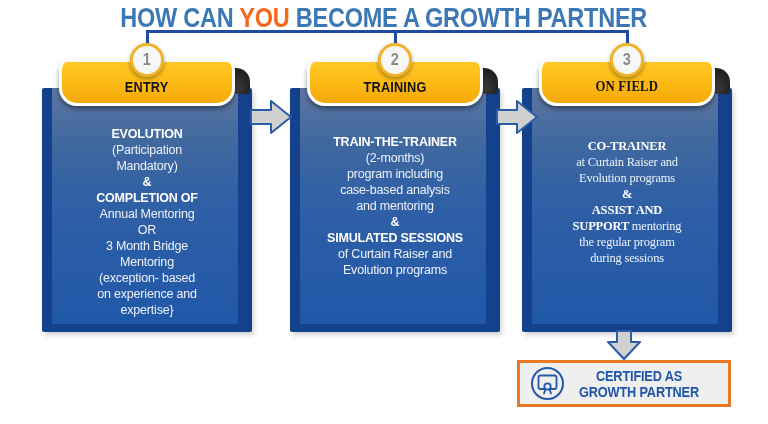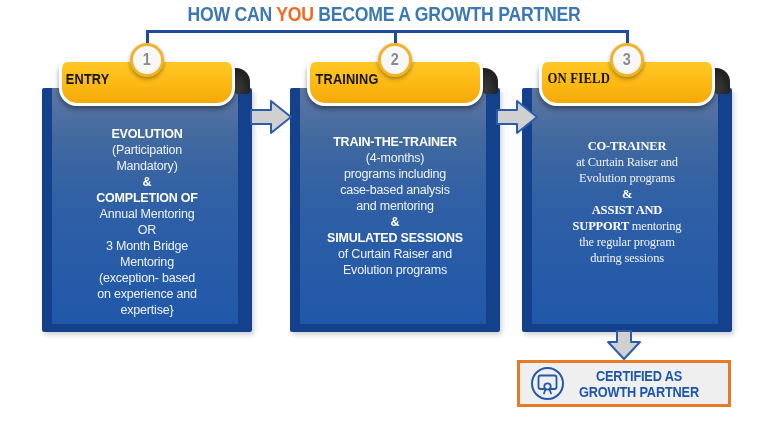--- a/index.html
+++ b/index.html
@@ -3,21 +3,21 @@
 <meta charset="utf-8">
 <style>
   html,body{margin:0;padding:0;background:#ffffff;}
   .canvas{
     position:relative;width:768px;height:424px;background:#ffffff;overflow:hidden;
     font-family:"Liberation Sans","DejaVu Sans",sans-serif;
   }
   
   .title{
     position:absolute;top:2px;left:0;width:768px;text-align:center;
-    font-size:21px;font-weight:700;color:#3c78b4;letter-spacing:-0.3px;white-space:nowrap;
+    font-size:28px;font-weight:700;color:#3c78b4;letter-spacing:-0.3px;white-space:nowrap;
   }
   .title-inner{display:inline-block;transform:scaleX(0.84);transform-origin:50% 50%;}
   .title .hl{color:#f4691e;}
   
   .conn-h{position:absolute;top:30px;left:146px;width:483px;height:3px;background:#1e4b9e;z-index:1;}
   .conn-v{position:absolute;top:30px;width:3px;height:20px;background:#1e4b9e;z-index:1;}
   
   .step-circle{
     position:absolute;top:43px;width:34px;height:34px;border-radius:50%;
     background:#f7f7f7;border:3px solid #f0b429;box-sizing:border-box;
@@ -44,21 +44,21 @@
   }
   .tab{
     position:absolute;top:-26px;left:50%;transform:translateX(-50%);
     width:176px;height:44px;box-sizing:border-box;
     background:linear-gradient(180deg,#ffc826 0%,#fcb813 55%,#f3a90a 100%);
     border:3px solid #ffffff;border-top:none;
     border-radius:8px 8px 18px 18px;
     box-shadow:0 3px 5px rgba(0,0,0,0.4);z-index:3;
   }
   .tab-label{
-    position:absolute;bottom:16px;left:0;width:100%;text-align:left;
+    position:absolute;bottom:8px;left:0;width:100%;text-align:center;
     font-size:15px;font-weight:700;color:#141414;letter-spacing:0.2px;
   }
   .tab-label span{display:inline-block;transform:scaleX(0.85);}
   .card-text{
     position:relative;z-index:4;padding-top:38px;text-align:center;
     font-size:12.5px;line-height:16px;color:#eef2f9;letter-spacing:-0.2px;
   }
   .card.pt2 .card-text{padding-top:46px;}
   .card.pt3 .card-text{padding-top:50px;}
   .card-text .b{font-weight:700;color:#ffffff;}
@@ -123,22 +123,22 @@
   </div>
 
   <div class="card pt2" style="left:290px;">
     <div class="fold"></div>
     <div class="card-body"></div>
     <div class="tab">
       <div class="tab-label"><span>TRAINING</span></div>
     </div>
     <div class="card-text">
         <div class="body-line"><span class="b">TRAIN-THE-TRAINER</span></div>
-        <div class="body-line"><span>(4-months)</span></div>
-        <div class="body-line"><span>programs including</span></div>
+        <div class="body-line"><span>(2-months)</span></div>
+        <div class="body-line"><span>program including</span></div>
         <div class="body-line"><span>case-based analysis</span></div>
         <div class="body-line"><span>and mentoring</span></div>
         <div class="body-line"><span class="b">&amp;</span></div>
         <div class="body-line"><span class="b">SIMULATED SESSIONS</span></div>
         <div class="body-line"><span>of Curtain Raiser and</span></div>
         <div class="body-line"><span>Evolution programs</span></div>
       </div>
   </div>
 
   <div class="card pt3" style="left:522px;font-family:Liberation Serif, serif;">

